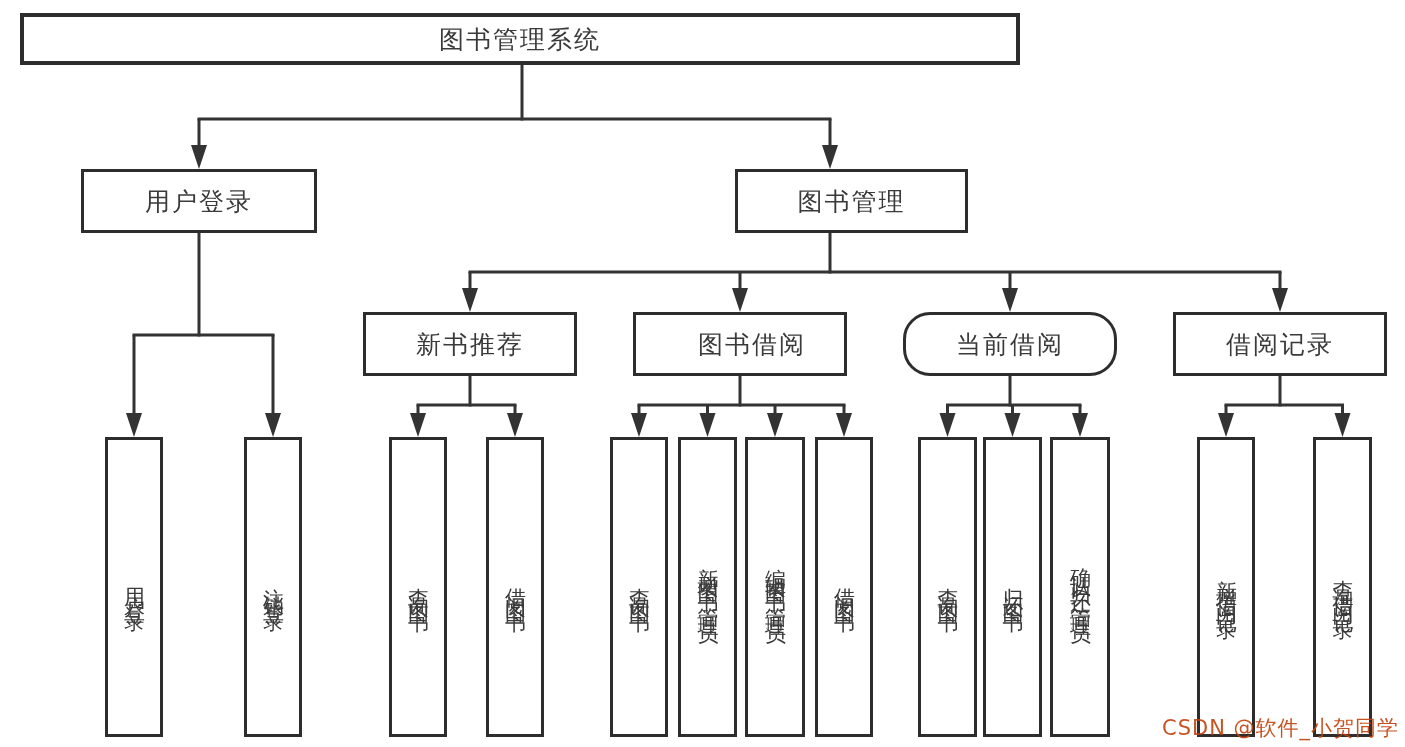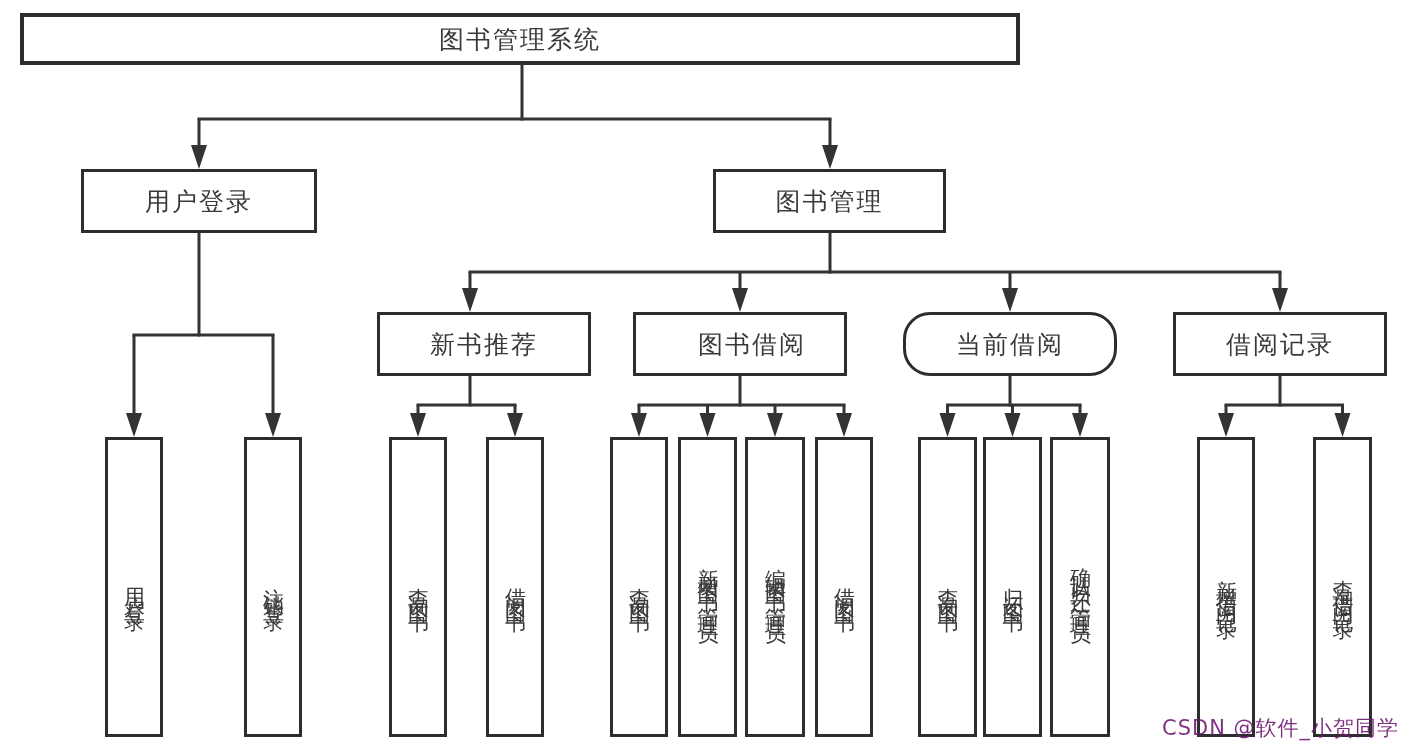--- a/index.html
+++ b/index.html
@@ -39,21 +39,21 @@
     font-size: 21px;
     letter-spacing: 8px;
     line-height: 1;
   }
   .watermark {
     position: absolute;
     left: 1162px;
     top: 714px;
     font-size: 21px;
     letter-spacing: 1px;
-    color: #701a75;
+    color: #c2410c;
     opacity: 0.9;
     white-space: nowrap;
     z-index: 5;
   }
 </style>
 </head>
 <body>
 
 <div class="canvas">
 
@@ -122,23 +122,23 @@
       <polygon points="1004.5,413 1020.5,413 1012.5,437"></polygon>
       <polygon points="1072,413 1088,413 1080,437"></polygon>
       <polygon points="1218,413 1234,413 1226,437"></polygon>
       <polygon points="1334.5,413 1350.5,413 1342.5,437"></polygon>
     </g>
   </svg>
 
   <div class="box h-box root-box" style="left:20px; top:13px; width:1000px; height:52px;">图书管理系统</div>
 
   <div class="box h-box" style="left:81px; top:169px; width:236px; height:64px;">用户登录</div>
-  <div class="box h-box" style="left:713px; top:169px; width:233px; height:64px;text-align:right;">图书管理</div>
+  <div class="box h-box" style="left:735px; top:169px; width:233px; height:64px;text-align:right;">图书管理</div>
 
-  <div class="box h-box" style="left:377px; top:312px; width:214px; height:64px;">新书推荐</div>
+  <div class="box h-box" style="left:363px; top:312px; width:214px; height:64px;">新书推荐</div>
   <div class="box h-box" style="left:633px; top:312px; width:214px; height:64px;padding-left:24px;">图书借阅</div>
   <div class="box h-box" style="left:903px; top:312px; width:214px; height:64px;border-radius:27px;">当前借阅</div>
   <div class="box h-box" style="left:1173px; top:312px; width:214px; height:64px;">借阅记录</div>
 
   <div class="box v-box" style="left:105px; top:437px; width:58px; height:300px;">用户登录</div>
   <div class="box v-box" style="left:244px; top:437px; width:58px; height:300px;">注销登录</div>
 
   <div class="box v-box" style="left:389px; top:437px; width:58px; height:300px;">查询图书</div>
   <div class="box v-box" style="left:486px; top:437px; width:58px; height:300px;">借阅图书</div>
 

